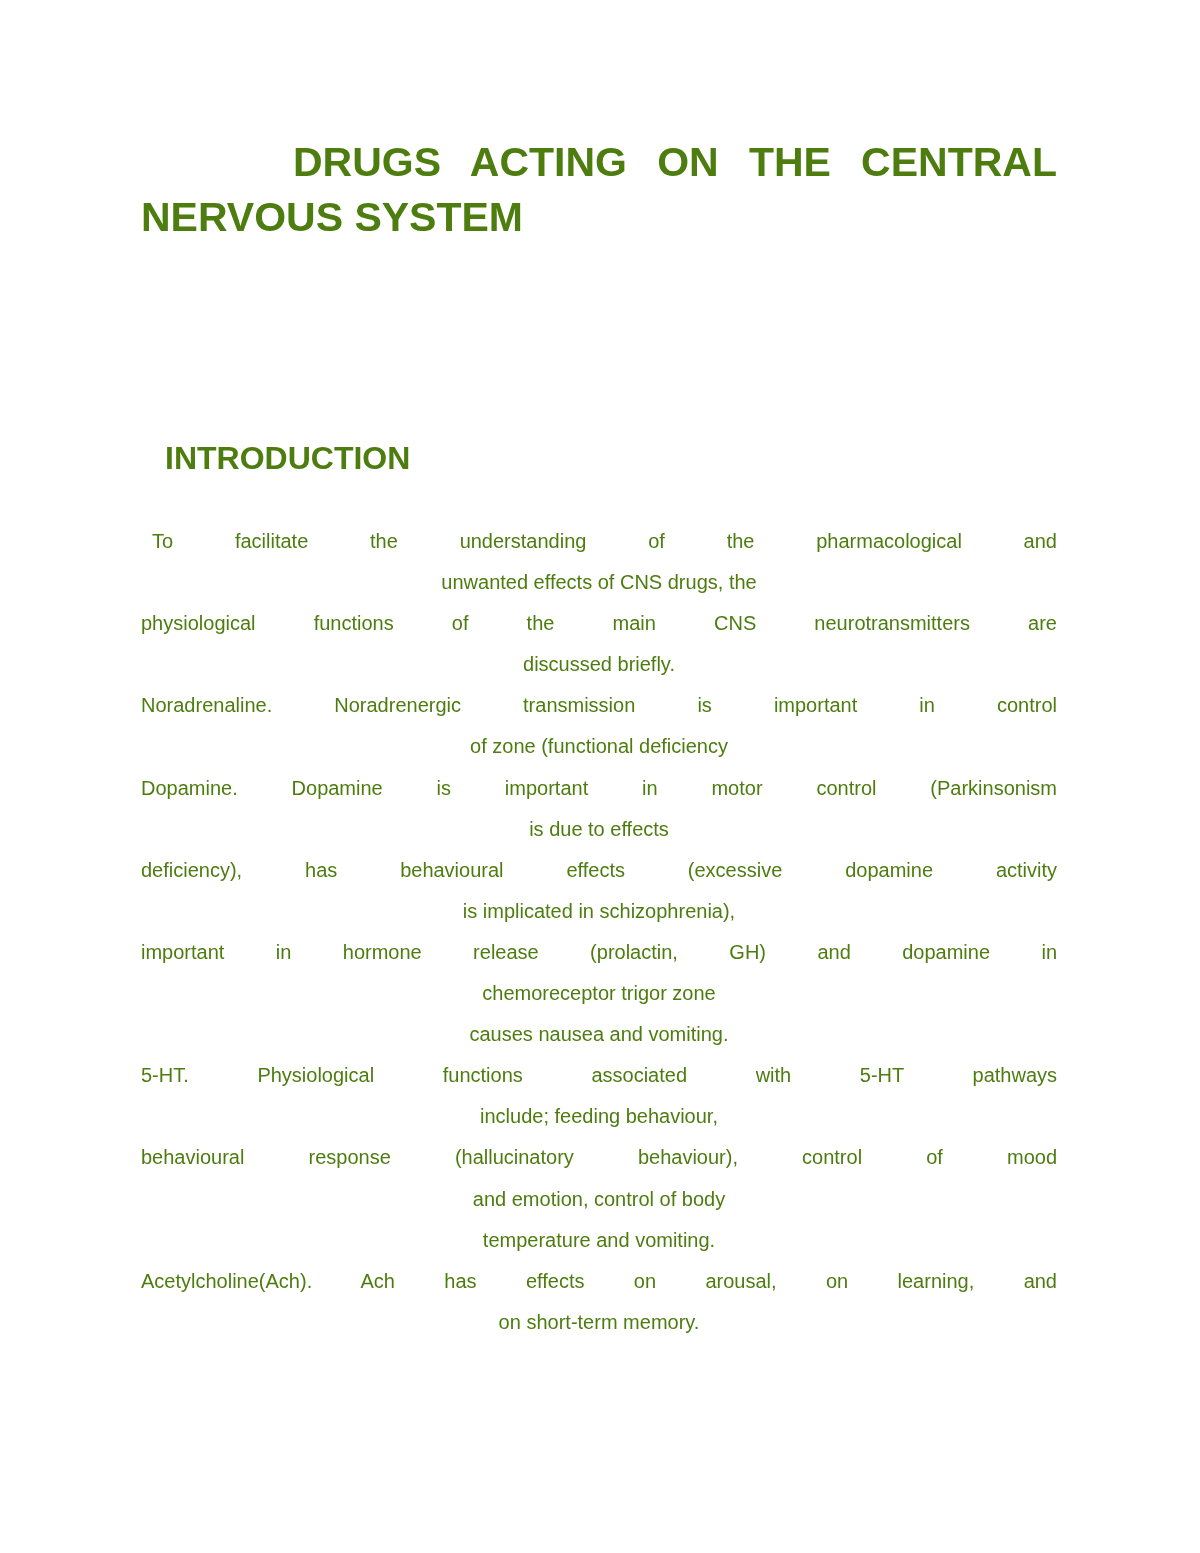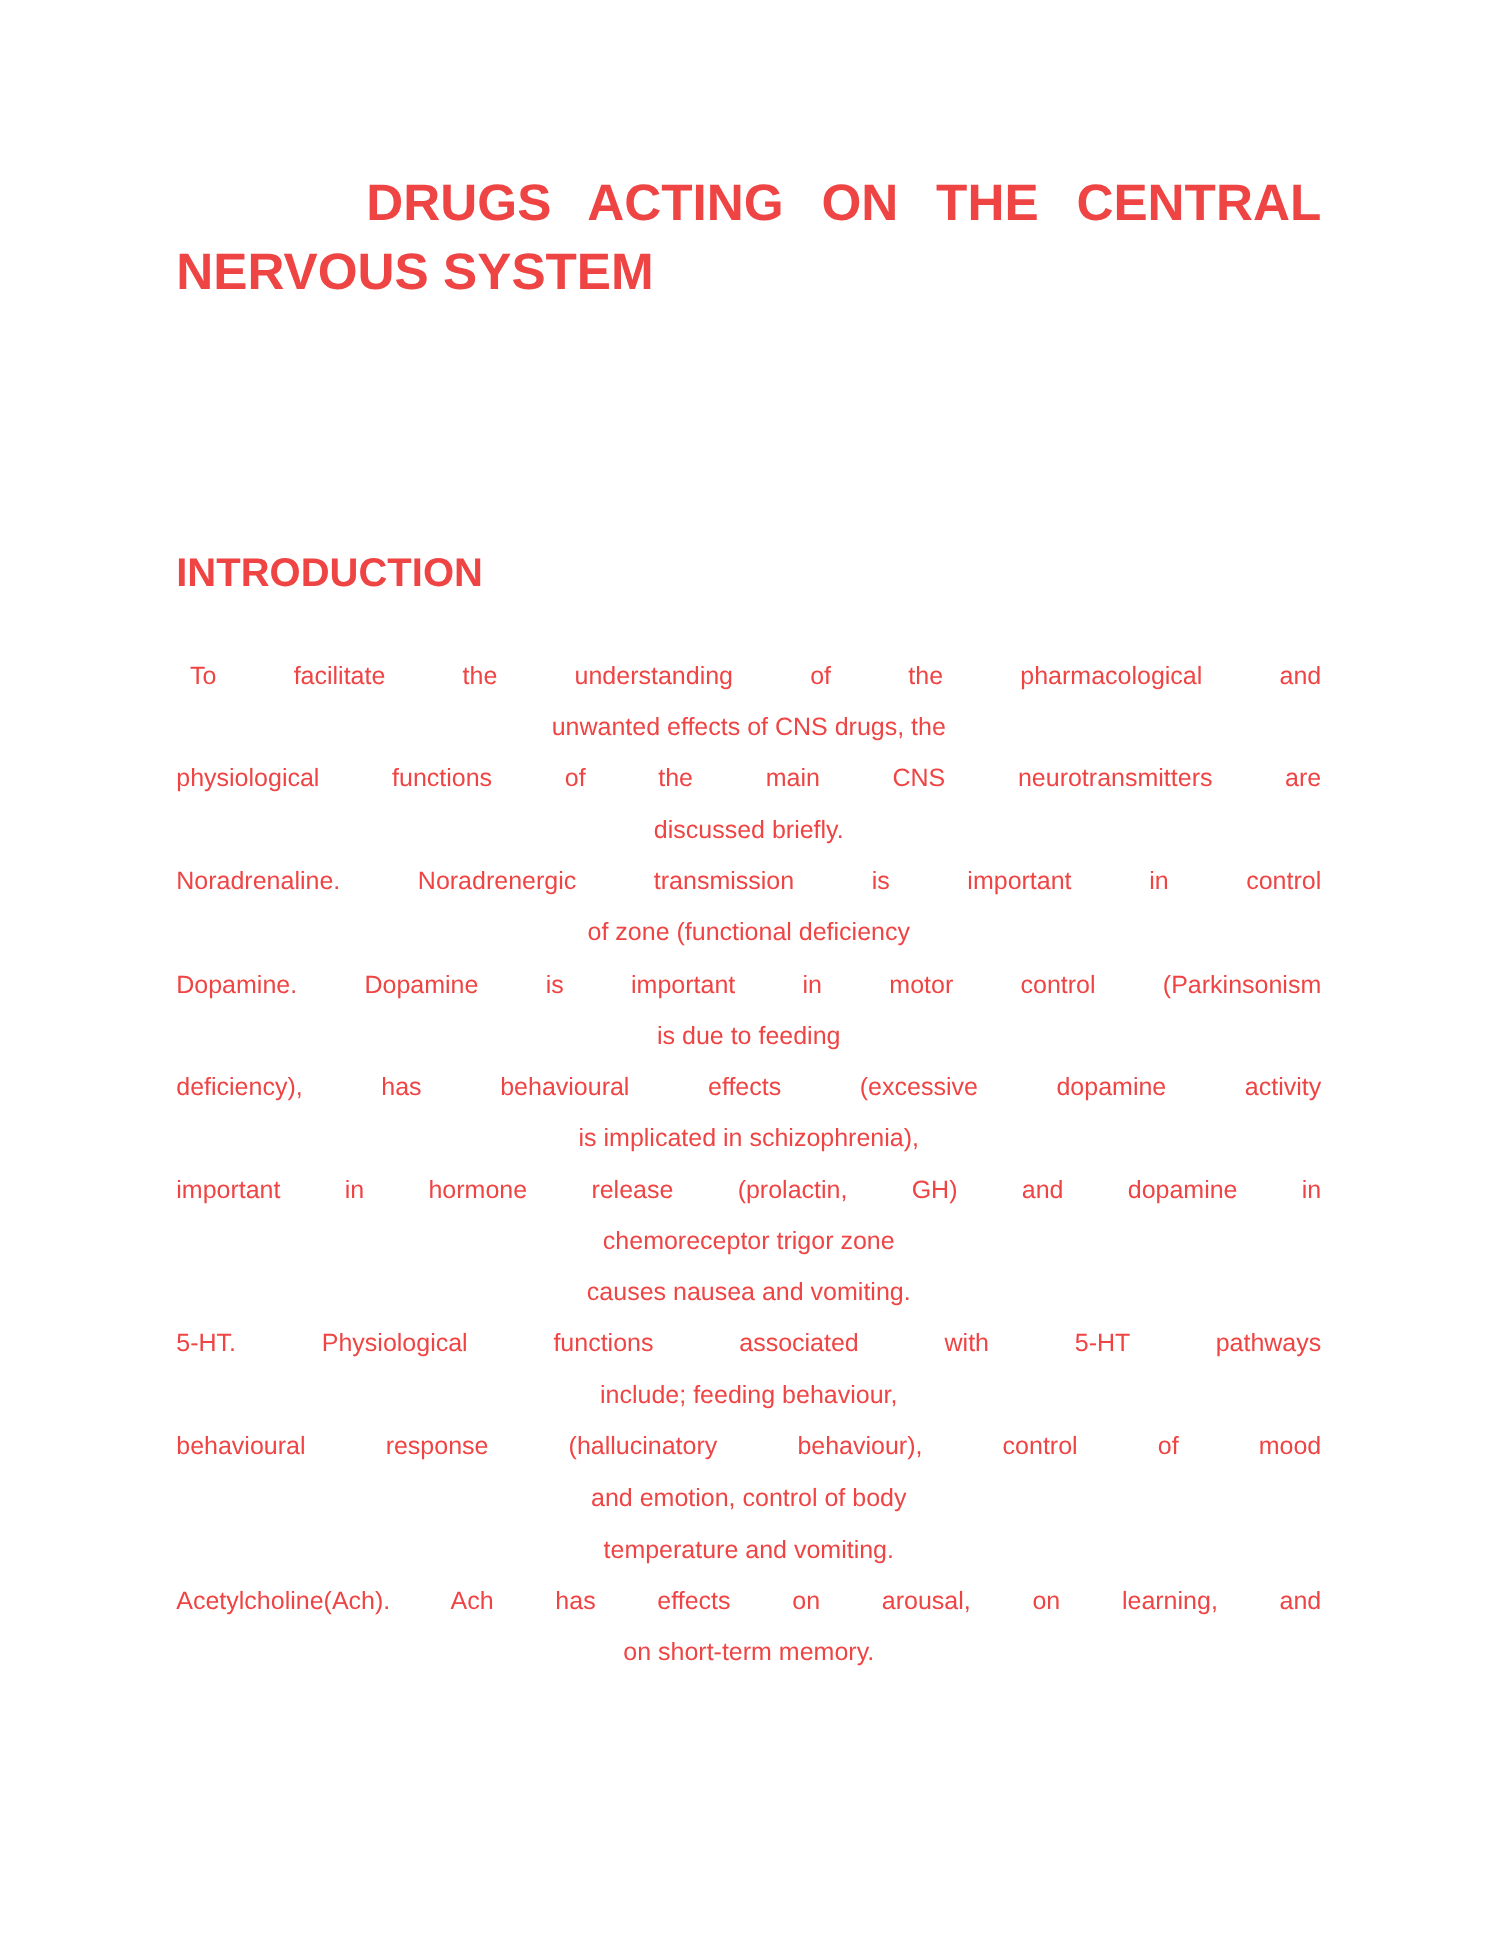--- a/index.html
+++ b/index.html
@@ -5,21 +5,21 @@
   html, body {
     margin: 0;
     padding: 0;
     background: #ffffff;
   }
   .page {
     position: relative;
     width: 1200px;
     height: 1553px;
     background: #ffffff;
-    color: #ef4444;
+    color: #4d7c0f;
     font-family: "Liberation Sans", "DejaVu Sans", sans-serif;
     overflow: hidden;
   }
   .content {
     position: absolute;
     left: 141px;
     width: 916px;
   }
   .doc-title {
     top: 135px;
@@ -35,20 +35,21 @@
   }
   .doc-title .l2 {
     text-align: left;
   }
   .section-heading {
     top: 437px;
     font-size: 32px;
     font-weight: bold;
     line-height: 42px;
     text-align: left;
+    margin-left: 24px;
   }
   .body-text {
     top: 521px;
     font-size: 20px;
     line-height: 41.1px;
     font-weight: normal;
   }
   .line {
     text-align: center;
   }
@@ -73,21 +74,21 @@
   <div class="content section-heading" style="position:absolute;">INTRODUCTION</div>
 
   <div class="content body-text" style="position:absolute;">
     <div class="line j indent">To facilitate the understanding of the pharmacological and</div>
     <div class="line">unwanted effects of CNS drugs, the</div>
     <div class="line j">physiological functions of the main CNS neurotransmitters are</div>
     <div class="line">discussed briefly.</div>
     <div class="line j">Noradrenaline. Noradrenergic transmission is important in control</div>
     <div class="line">of zone (functional deficiency</div>
     <div class="line j">Dopamine. Dopamine is important in motor control (Parkinsonism</div>
-    <div class="line">is due to feeding</div>
+    <div class="line">is due to effects</div>
     <div class="line j">deficiency), has behavioural effects (excessive dopamine activity</div>
     <div class="line">is implicated in schizophrenia),</div>
     <div class="line j">important in hormone release (prolactin, GH) and dopamine in</div>
     <div class="line">chemoreceptor trigor zone</div>
     <div class="line">causes nausea and vomiting.</div>
     <div class="line j">5-HT. Physiological functions associated with 5-HT pathways</div>
     <div class="line">include; feeding behaviour,</div>
     <div class="line j">behavioural response (hallucinatory behaviour), control of mood</div>
     <div class="line">and emotion, control of body</div>
     <div class="line">temperature and vomiting.</div>

